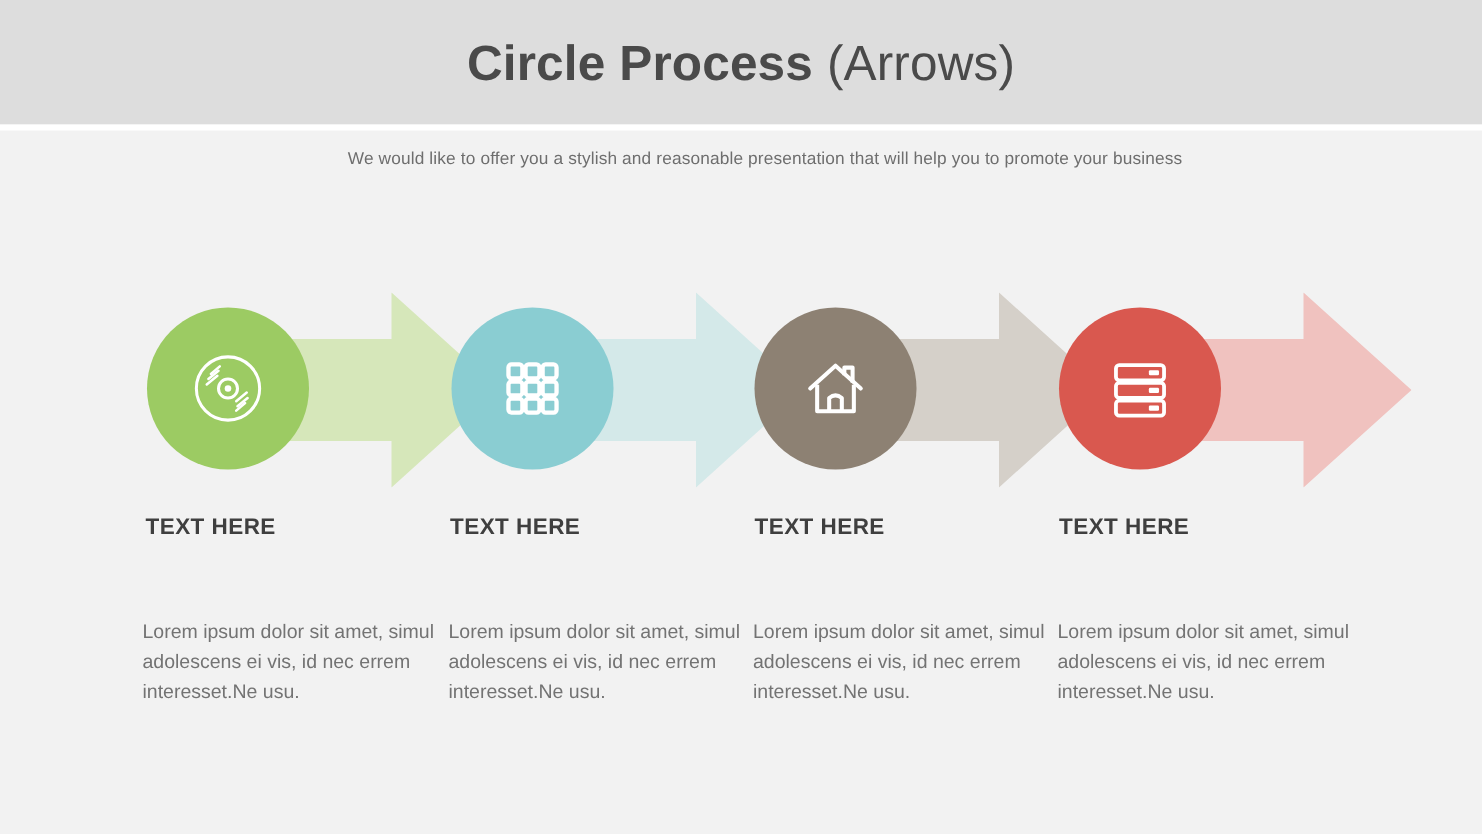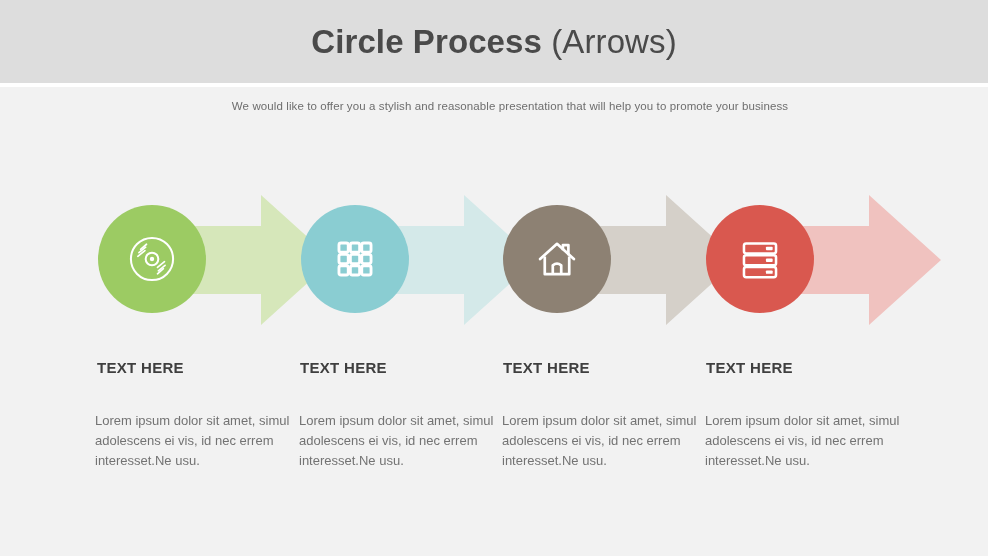--- a/index.html
+++ b/index.html
@@ -109,21 +109,20 @@
 
   
   .step-heading {
     position: absolute;
     top: 343px;
     font-size: 15px;
     font-weight: bold;
     color: #3f3f3f;
     letter-spacing: 0.3px;
     white-space: nowrap;
-    margin-top: 16px;
   }
 
   .step-body {
     position: absolute;
     top: 411px;
     width: 195px;
     font-size: 13px;
     line-height: 20px;
     color: #737373;
   }

